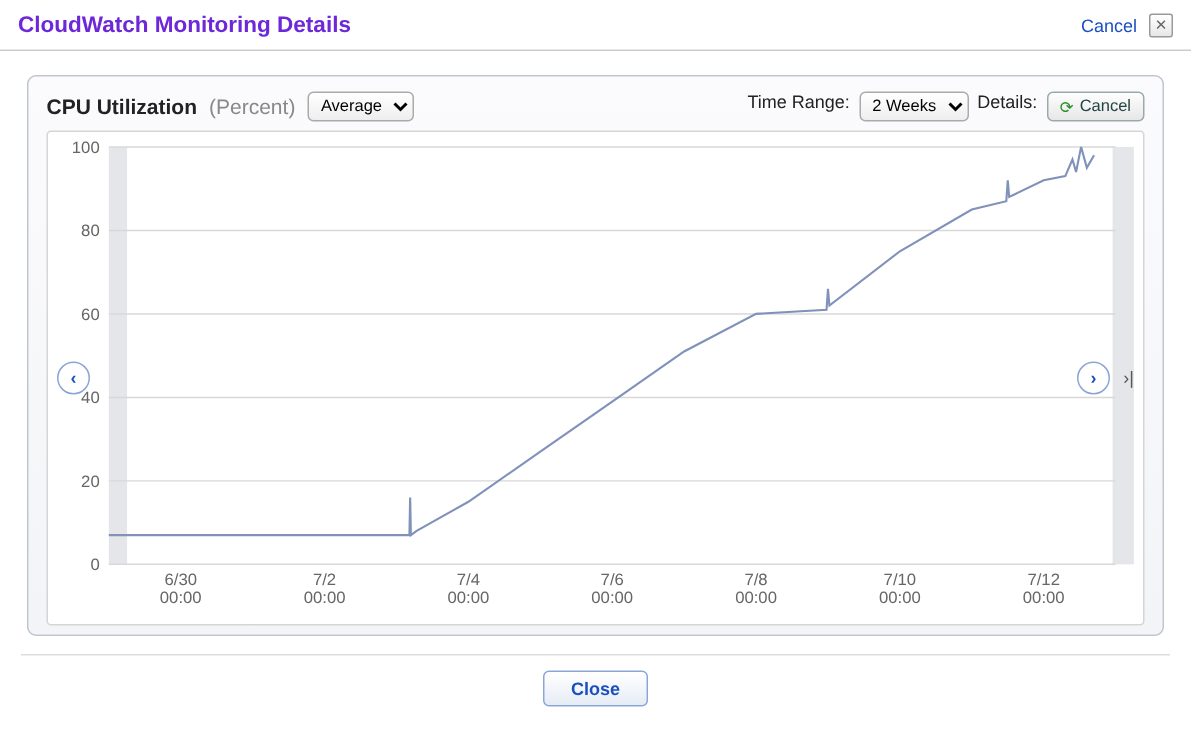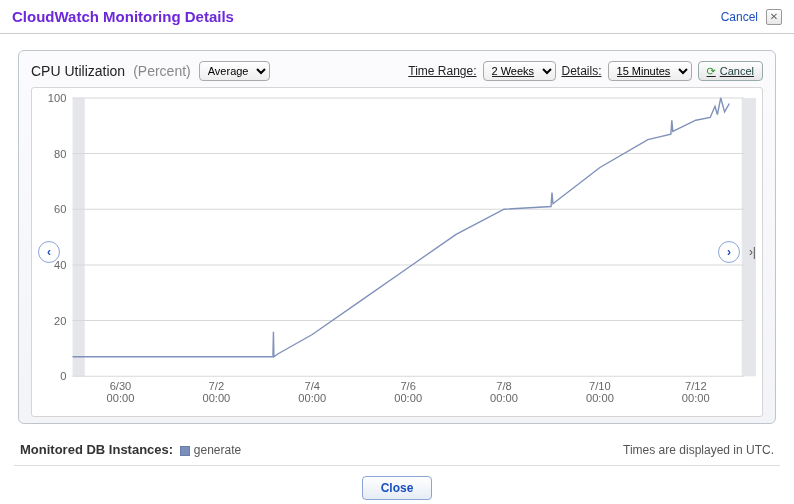--- a/index.html
+++ b/index.html
@@ -7,23 +7,23 @@
   .dialog { width: 794px; }
   .titlebar { display: flex; align-items: center; justify-content: space-between; padding: 8px 12px; border-bottom: 1px solid #ccc; }
   .titlebar h2 { font-size: 15px; font-weight: bold; color: #6d28d9; }
   .titlebar-right { display: flex; align-items: center; gap: 8px; margin-left: 39px; }
   .cancel-link { color: #1a4fc1; cursor: pointer; text-decoration: none; font-size: 12px; }
   .close-x { width: 16px; height: 16px; border: 1px solid #999; border-radius: 2px; display:flex; align-items:center; justify-content:center; font-size:10px; color:#666; background: linear-gradient(#fff,#e7e7e7); cursor:pointer;}
   .body { padding: 16px 18px 8px 18px; }
   .panel { border: 1px solid #bfc5cc; border-radius: 6px; background: linear-gradient(#fbfbfd,#f3f4f7); padding: 10px 12px 6px 12px; position: relative; }
   .panel-header { display:flex; align-items:center; justify-content: space-between; margin-bottom: 6px; flex-wrap: wrap; gap:8px;}
   .ph-left { display:flex; align-items:center; gap:8px; }
-  .ph-left .metric-name { font-size: 14px; font-weight: normal; color:#222;}
+  .ph-left .metric-name { font-size: 14px; font-weight: bold; color:#222;}
   .ph-left .metric-unit { font-size: 14px; color:#888;}
-  .ph-right { display:flex; align-items:center; gap:6px; font-size:12px; color:#222;text-decoration:underline;}
+  .ph-right { display:flex; align-items:flex-start; gap:6px; font-size:12px; color:#222;}
   select { font-size: 11px; border:1px solid #aaa; border-radius: 4px; padding: 1px 4px; background: linear-gradient(#fff,#eee); height:20px;}
   .refresh-btn { display:flex; align-items:center; gap:4px; border:1px solid #9aa; border-radius:4px; padding:2px 8px; background: linear-gradient(#fefefe,#e7e7e7); cursor:pointer; height:20px; color:#244; font-size:11px;}
   .chart-wrap { position: relative; background:#fff; border:1px solid #d5d5d5; border-radius:3px; height: 330px; }
   .nav-circle { position:absolute; top:50%; transform:translateY(-50%); width:22px; height:22px; border:1px solid #8aa5d6; border-radius:50%; background:#fff; display:flex; align-items:center; justify-content:center; cursor:pointer; color:#1a4fc1; font-weight:bold;}
   .nav-left { left:6px; }
   .nav-right { right:22px; }
   .end-handle { position:absolute; top:50%; transform:translateY(-50%); right:6px; font-size:12px; color:#555;}
   svg.plot { position:absolute; inset:0; width:100%; height:100%; }
   .footer-row { display:flex; justify-content: space-between; align-items:center; padding: 10px 20px 4px 20px; color:#555; }
   .footer-row .mdi { font-weight:bold; color:#333; font-size:13px;}
@@ -53,21 +53,20 @@
       <div class="panel-header">
         <div class="ph-left">
           <span class="metric-name">CPU Utilization</span>
           <span class="metric-unit">(Percent)</span>
           <select id="stat-select"><option>Average</option></select>
         </div>
         <div class="ph-right">
           <span>Time Range:</span>
           <select id="tr-select"><option>2 Weeks</option></select>
           <span>Details:</span>
-          <select id="pd-select"><option>15 Minutes</option></select>
           <div class="refresh-btn">
             <span style="color:#2a8e2a;">⟳</span>
             <span>Cancel</span>
           </div>
         </div>
       </div>
 
       <div class="chart-wrap">
         <svg class="plot" viewBox="0 0 720 330" preserveAspectRatio="none">
           <rect class="shade-band" x="40" y="10" width="12" height="280"></rect>
@@ -110,24 +109,17 @@
           <span>‹</span>
         </div>
         <div class="nav-circle nav-right">
           <span>›</span>
         </div>
         <div class="end-handle">›|</div>
       </div>
     </div>
   </div>
 
-  <div class="footer-row">
-    <div>
-      <span class="mdi">Monitored DB Instances:</span>
-      &nbsp;<span class="legend-sw"></span><span>generate</span>
-    </div>
-    <div>Times are displayed in UTC.</div>
-  </div>
   <div class="footer-divider"></div>
   <div class="close-row">
     <button class="close-btn">Close</button>
   </div>
 </div>
 
 </body></html>

